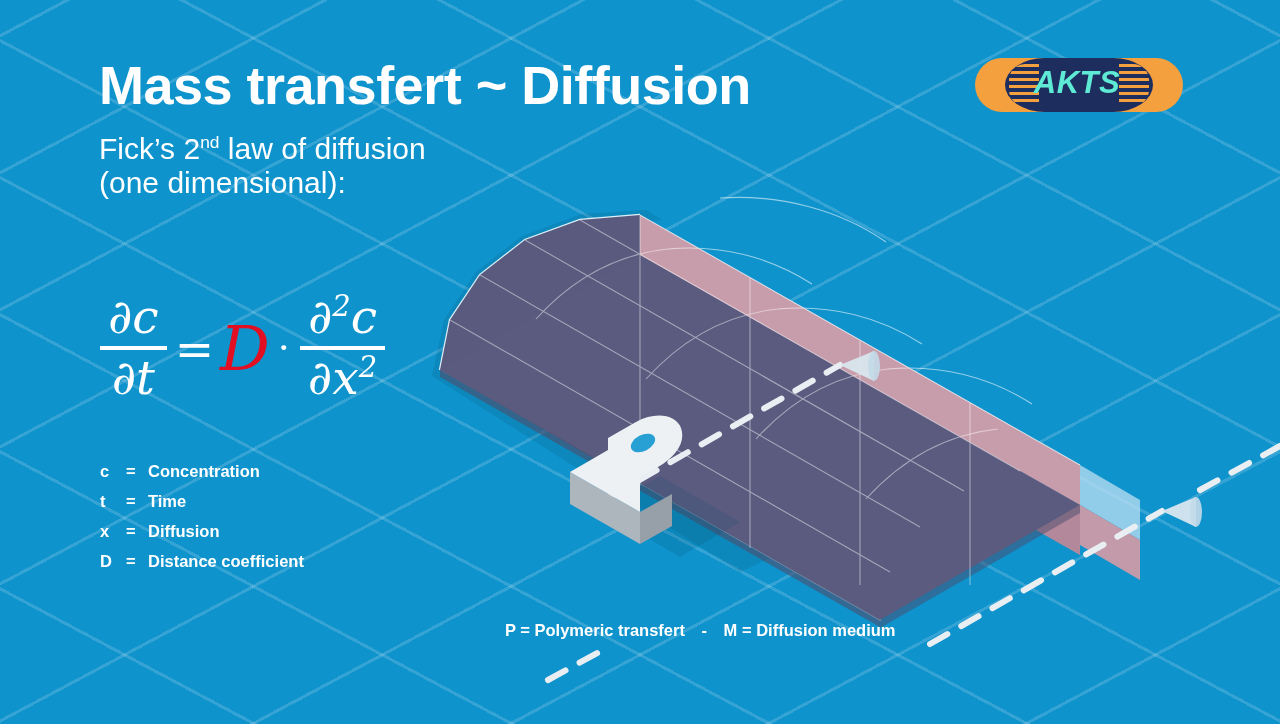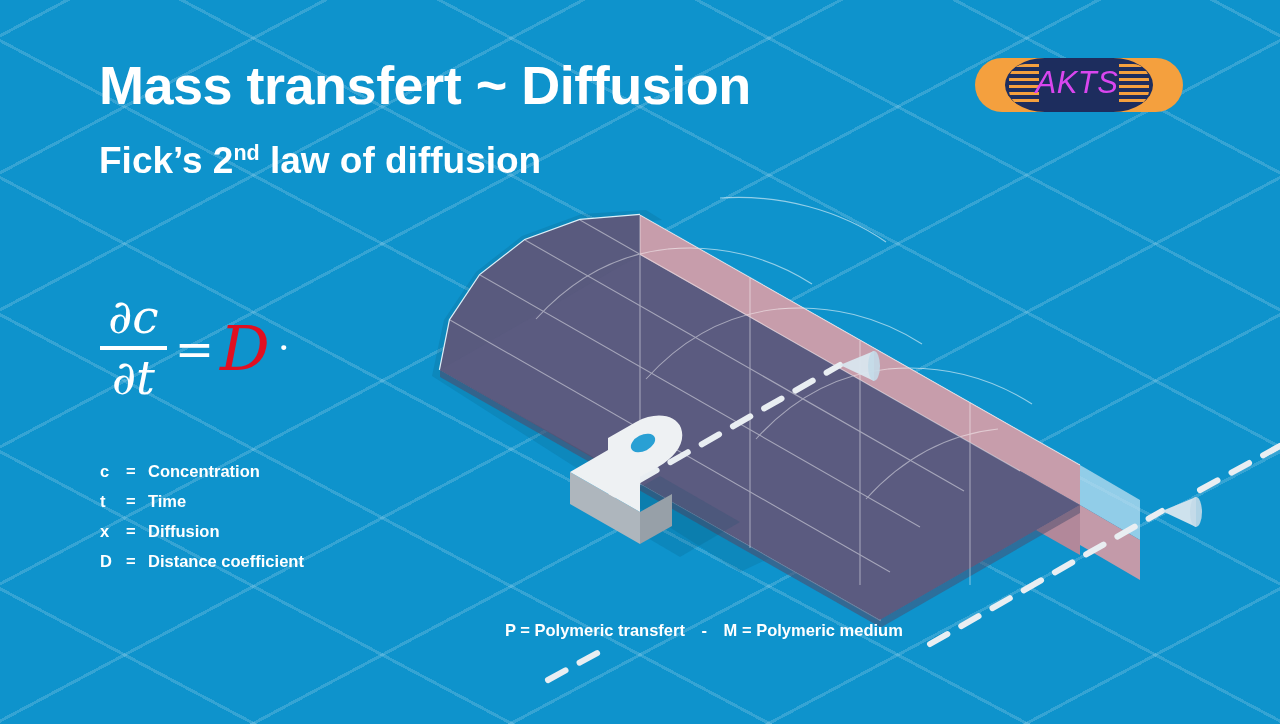--- a/index.html
+++ b/index.html
@@ -40,24 +40,24 @@
     top: 54px;
     color: #ffffff;
     font-size: 54px;
     font-weight: bold;
     letter-spacing: -0.5px;
     white-space: nowrap;
   }
   #subtitle {
     position: absolute;
     left: 99px;
-    top: 140px;
+    top: 132px;
     color: #ffffff;
-    font-size: 37px;
-    font-weight: bold;
+    font-size: 30px;
+    font-weight: normal;
     line-height: 1.12;
     white-space: nowrap;
   }
   #subtitle sup {
     font-size: 0.58em;
     vertical-align: super;
     line-height: 0;
   }
 
   
@@ -93,23 +93,23 @@
         to bottom,
         #f4a03e 0px, #f4a03e 3px,
         #1d2d5e 3px, #1d2d5e 7px);
   }
   .logo-stripes.left  { left: 4px;  border-radius: 16px 0 0 16px; }
   .logo-stripes.right { right: 4px; border-radius: 0 16px 16px 0; }
   .logo-text {
     position: absolute;
     left: 0; right: 4px; top: 7px;
     text-align: center;
-    color: #d946ef;
+    color: #5eead4;
     font-size: 31px;
-    font-weight: normal;
+    font-weight: bold;
     font-style: italic;
     letter-spacing: 0.5px;
   }
 
   
   #equation {
     position: absolute;
     left: 100px;
     top: 278px;
     height: 140px;
@@ -342,20 +342,21 @@
         <path d="M 1038,120 L 1074,100 L 1074,132 L 1038,152 Z" fill="#98a1a9"></path>
       </g>
     </svg>
 
   </div>
 
   <div id="title">Mass transfert ~ Diffusion</div>
 
   <div id="subtitle">
     <div><span>Fick’s 2</span><sup>nd</sup><span> law of diffusion</span></div>
+    <div>(one dimensional):</div>
   </div>
 
   <div id="logo">
     <div class="logo-pill"></div>
     <div class="logo-core">
       <div class="logo-stripes left"></div>
       <div class="logo-stripes right"></div>
       <div class="logo-text">AKTS</div>
     </div>
   </div>
@@ -363,21 +364,23 @@
   <div id="equation">
     <span class="frac">
       <span class="num">∂c</span>
       <span class="bar"></span>
       <span class="den">∂t</span>
     </span>
     <span class="eq-sign">=</span>
     <span class="eq-D">D</span>
     <span class="eq-dot">·</span>
     <span class="frac">
+      <span class="num"><span>∂</span><span class="sup">2</span><span>c</span></span>
       <span class="bar"></span>
+      <span class="den"><span>∂x</span><span class="sup">2</span></span>
     </span>
   </div>
 
   <div id="legend">
     <div class="row">
       <span class="sym">c</span>
       <span class="eqs">=</span>
       <span class="def">Concentration</span>
     </div>
     <div class="row">
@@ -393,16 +396,16 @@
     <div class="row">
       <span class="sym">D</span>
       <span class="eqs">=</span>
       <span class="def">Distance coefficient</span>
     </div>
   </div>
 
   <div id="caption">
     <span>P = Polymeric transfert</span>
     <span class="sep">-</span>
-    <span>M = Polymeric medium</span>
+    <span>M = Diffusion medium</span>
   </div>
 
 </div>
 
 </body></html>

